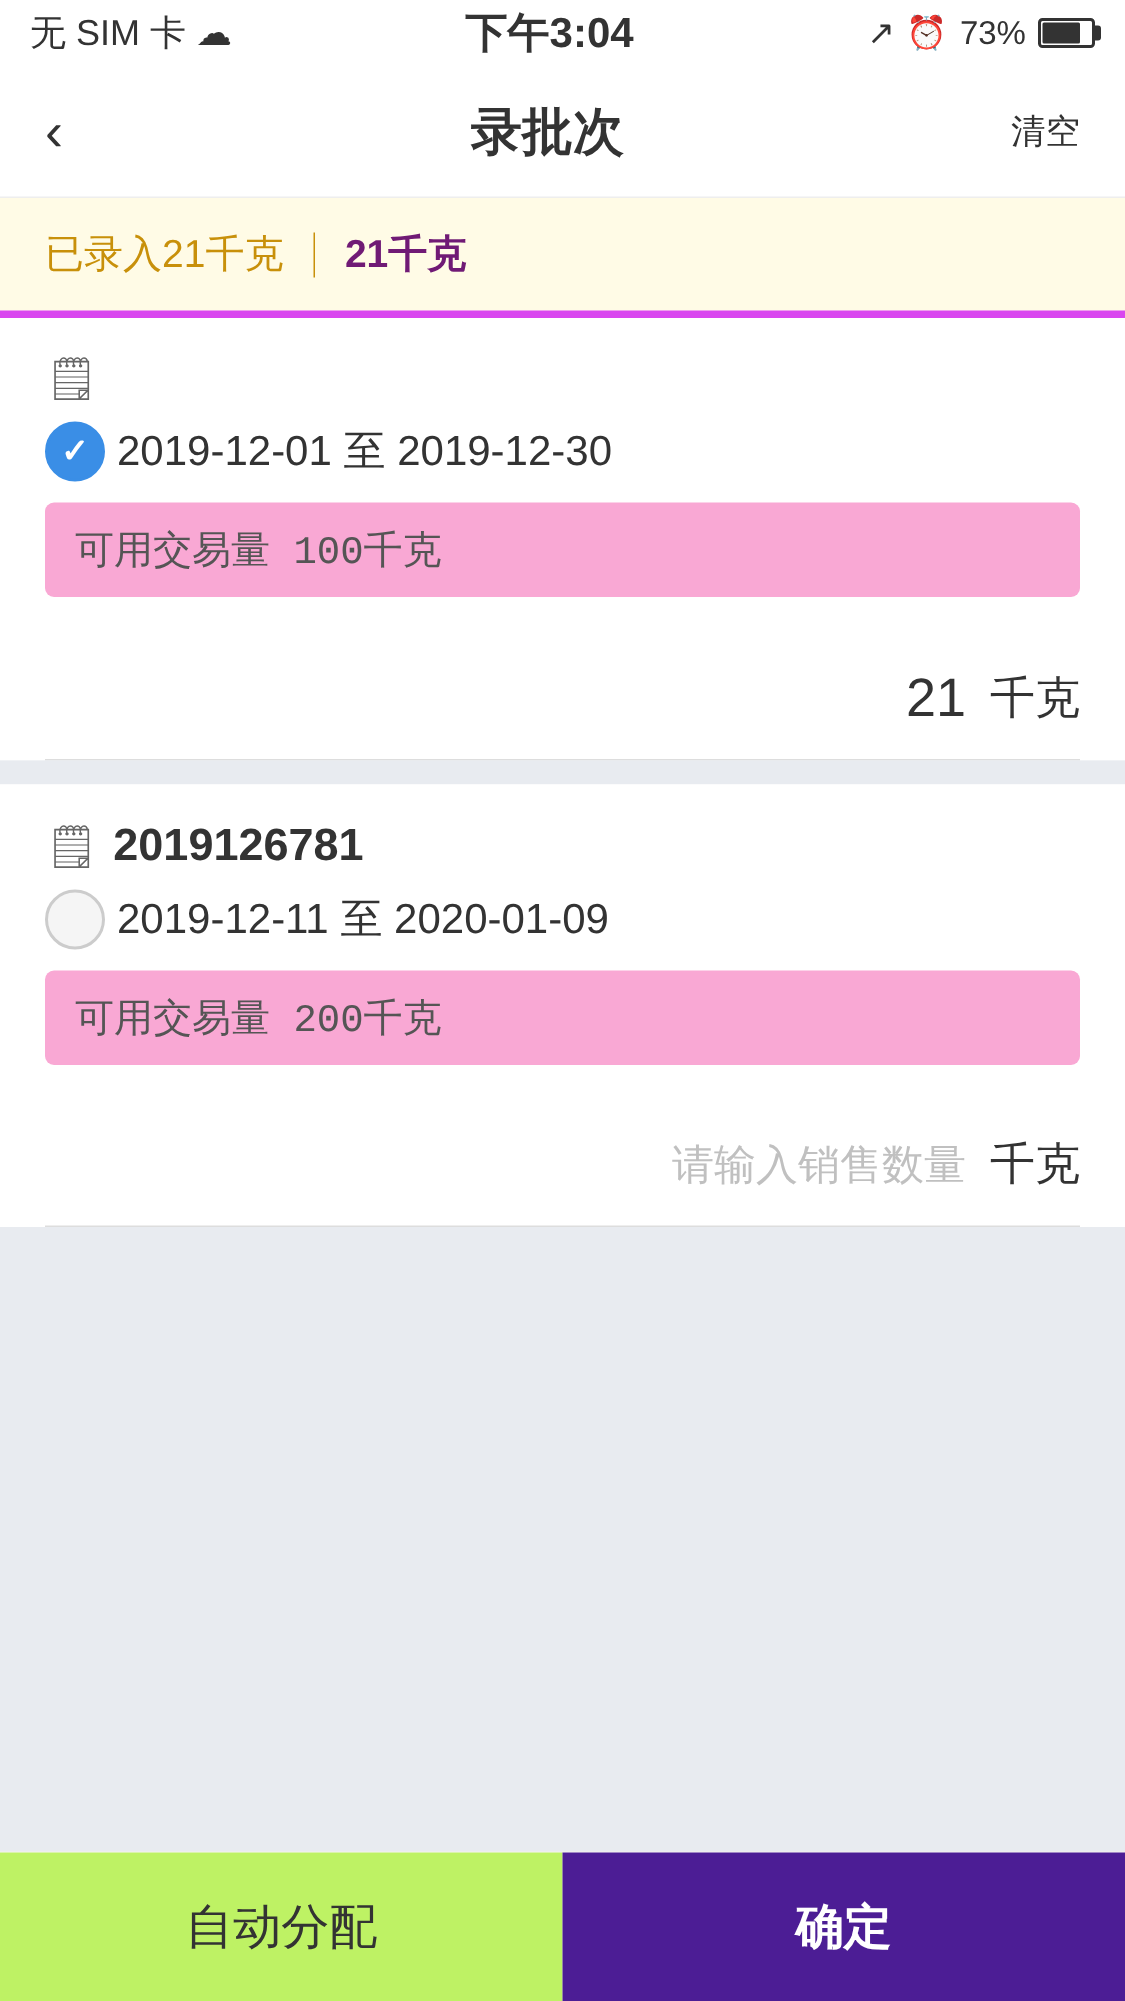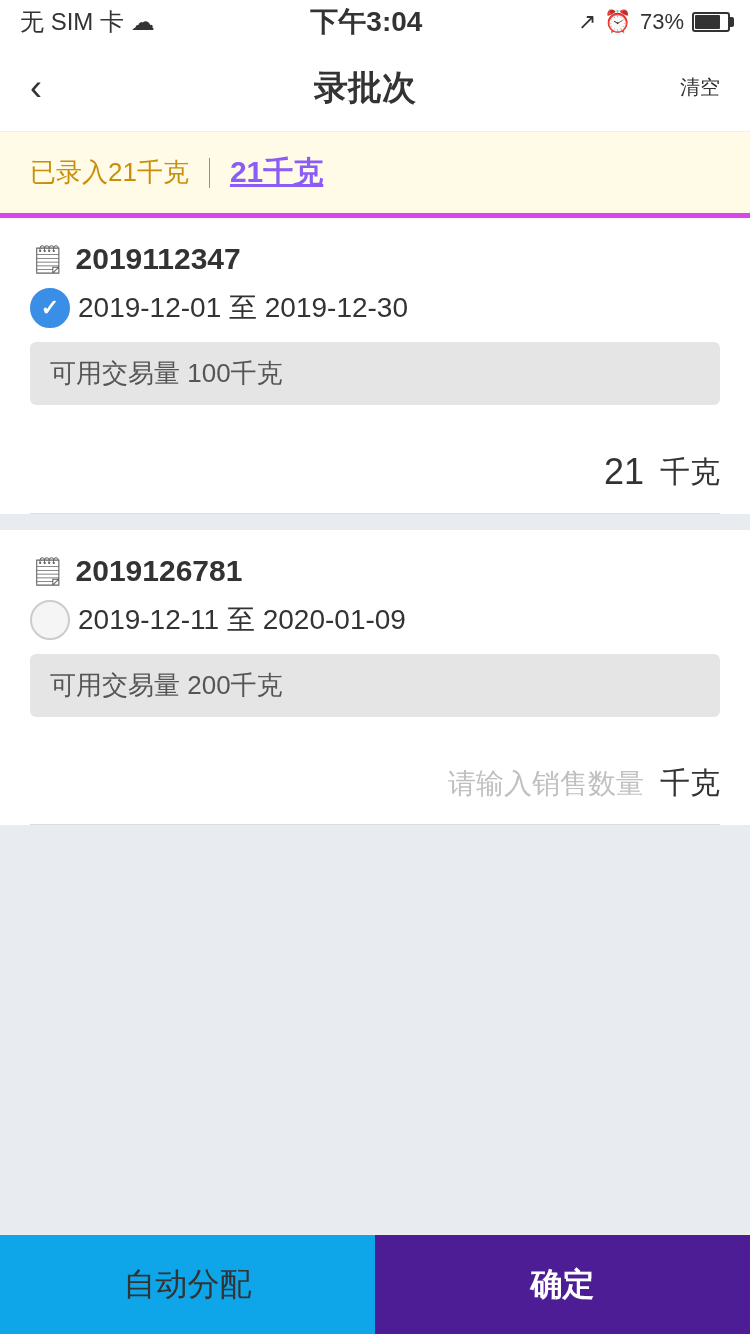--- a/index.html
+++ b/index.html
@@ -85,21 +85,21 @@
       color: #333;
       cursor: pointer;
       width: 60px;
     }
     .nav-title {
       font-size: 34px;
       font-weight: 700;
       color: #333;
     }
     .nav-action {
-      font-size: 20px;
+      font-size: 23px;
       color: #333;
       cursor: pointer;
       width: 80px;
       text-align: right;
     }
 
     
     .summary-bar {
       background: #fffbe6;
       padding: 20px 30px;
@@ -112,24 +112,23 @@
       font-size: 26px;
       color: #c8900a;
     }
     .summary-divider {
       width: 1px;
       height: 30px;
       background: #c8900a;
       margin: 0 20px;
     }
     .summary-amount {
-      font-size: 30px;
-      color: #8b5cf6;
+      font-size: 26px;
+      color: #701a75;
       font-weight: 600;
-      text-decoration: underline;
     }
 
     
     .batch-section {
       background: #fff;
       margin-bottom: 0;
     }
     .batch-item {
       background: #fff;
       padding: 24px 30px 20px 30px;
@@ -174,24 +173,25 @@
       content: '✓';
       color: #fff;
       font-size: 22px;
       font-weight: bold;
     }
     .batch-date {
       font-size: 28px;
       color: #333;
     }
     .batch-avail-box {
-      background: #e5e5e5;
+      background: #f9a8d4;
       border-radius: 6px;
       padding: 14px 20px;
       margin-bottom: 10px;
+      font-family: Liberation Mono, monospace;
     }
     .batch-avail-text {
       font-size: 26px;
       color: #555;
     }
 
     
     .input-row {
       display: flex;
       align-items: center;
@@ -241,21 +241,21 @@
       left: 0;
       border-top: 1px solid #eee;
     }
     .btn-auto {
       flex: 1;
       display: flex;
       align-items: center;
       justify-content: center;
       font-size: 32px;
       color: #333;
-      background: #0ea5e9;
+      background: #bef264;
       cursor: pointer;
       border: none;
       outline: none;
       text-align: right;
     }
     .btn-confirm {
       flex: 1;
       display: flex;
       align-items: center;
       justify-content: center;
@@ -295,21 +295,20 @@
 <div class="summary-bar">
   <span class="summary-text">已录入21千克</span>
   <span class="summary-divider"></span>
   <span class="summary-amount">21千克</span>
 </div>
 
 <div class="batch-section">
   <div class="batch-item">
     <div class="batch-header">
       <span class="batch-id-icon">🗒</span>
-      <span class="batch-id">2019112347</span>
     </div>
     <div class="batch-date-row">
       <div class="radio-circle checked"></div>
       <span class="batch-date">2019-12-01 至 2019-12-30</span>
     </div>
     <div class="batch-avail-box">
       <span class="batch-avail-text">可用交易量 100千克</span>
     </div>
   </div>
   <div class="input-row">

